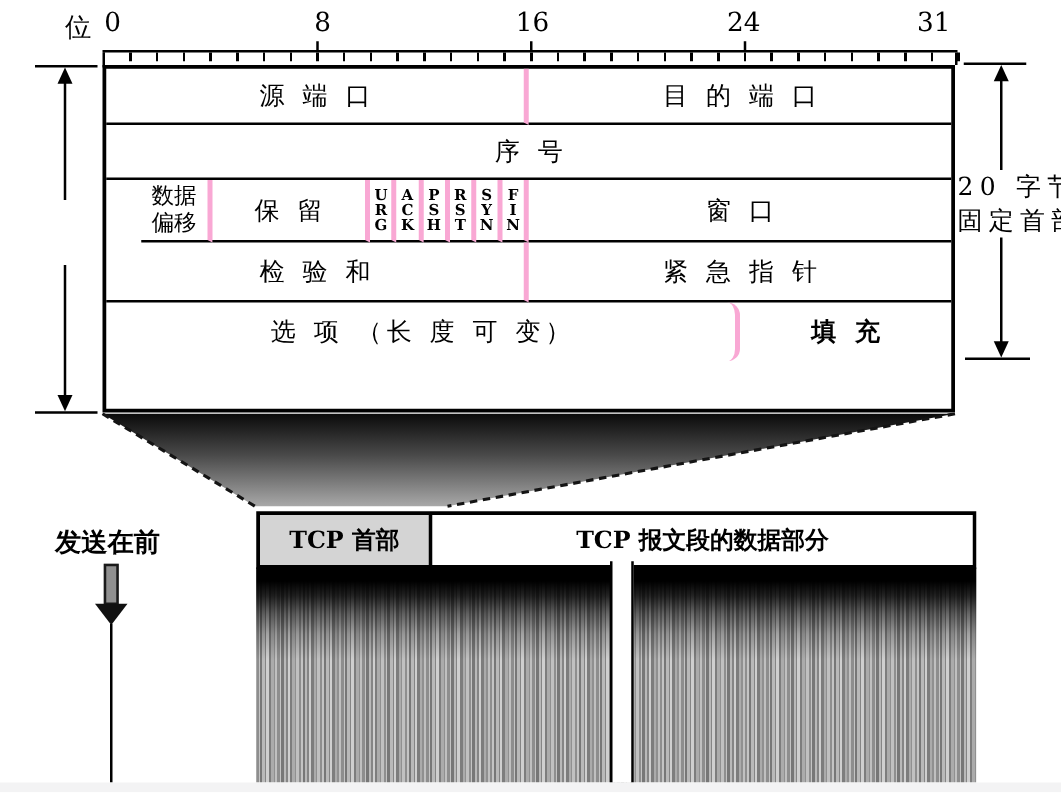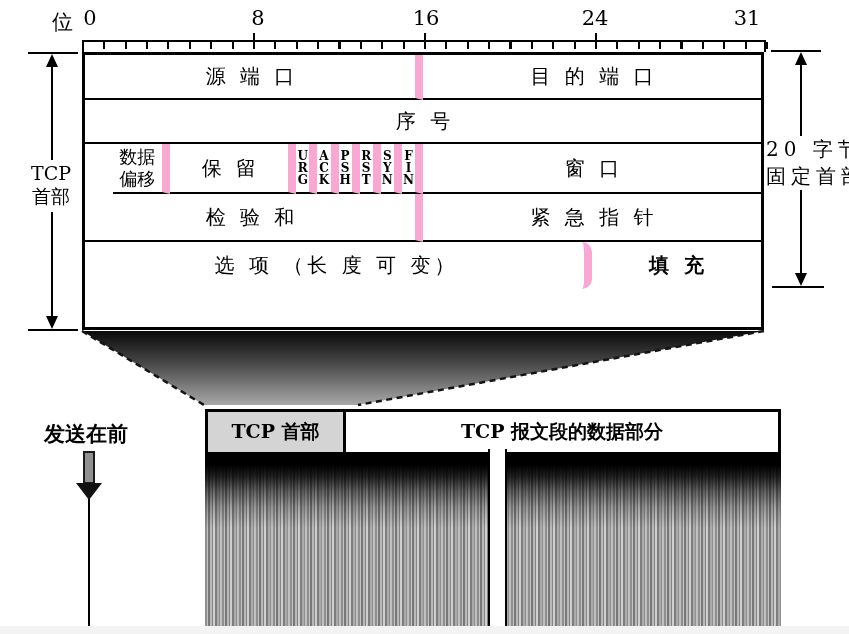--- a/index.html
+++ b/index.html
@@ -12,21 +12,21 @@
   .ticknum{top:6px;font-size:21px;transform:translateX(-50%);}
   #ruler-line{left:82px;top:40px;width:684px;height:0;border-top:2px solid #000;}
   #ruler-ticks{left:82px;top:42px;width:686px;height:7px;
     background:repeating-linear-gradient(90deg,#000 0 2px,transparent 2px 21.375px);}
   .uptick{top:33px;width:2px;height:7px;background:#000;}
   .endtick{top:42px;width:2px;background:#000;}
   
   #tcp-table{left:82px;top:52px;width:682px;height:278px;border:3px solid #000;
     display:grid;grid-template-columns:repeat(32,1fr);
     grid-template-rows:45px 44px 50px 48px 47px 38px;box-sizing:border-box;}
-  .cell{border-right:8px solid #f9a8d4;border-bottom:2px solid #000;
+  .cell{border-right:4px solid #f9a8d4;border-bottom:2px solid #000;
     display:flex;align-items:center;justify-content:center;
     font-size:20px;letter-spacing:4px;text-indent:4px;overflow:hidden;}
   .no-r{border-right:none;} .no-b{border-bottom:none;}
   .span16{grid-column:span 16;} .span32{grid-column:span 32;}
   .span4{grid-column:span 4;margin-left:28px;} .span6{grid-column:span 6;}
   .span24{grid-column:span 24;border-radius:10px;} .span8{grid-column:span 8;font-weight:bold;}
   .flag{grid-column:span 1;font-size:12px;font-weight:bold;line-height:12px;
         letter-spacing:0;text-indent:0;text-align:center;}
   .two-line{font-size:18px;line-height:22px;letter-spacing:0;text-indent:0;text-align:center;}
   
@@ -106,22 +106,20 @@
     <div class="cell span16 no-r">窗 口</div>
     <div class="cell span16">检 验 和</div>
     <div class="cell span16 no-r">紧 急 指 针</div>
     <div class="cell span24 no-b">选 项 （长 度 可 变）</div>
     <div class="cell span8 no-r no-b">填 充</div>
   </div>
 
   <div class="abs cap" style="left:28px;top:52px;width:50px"></div>
   <div class="abs arr-up" style="left:46px;top:54px"></div>
   <div class="abs vline" style="left:51px;top:64px;height:96px"></div>
-  <div class="abs ml" id="left-dim-label">TCP
-首部</div>
   <div class="abs vline" style="left:51px;top:212px;height:104px"></div>
   <div class="abs arr-down" style="left:46px;top:316px"></div>
   <div class="abs cap" style="left:28px;top:329px;width:50px"></div>
 
   <div class="abs cap" style="left:771px;top:50px;width:50px"></div>
   <div class="abs arr-up" style="left:795px;top:52px"></div>
   <div class="abs vline" style="left:800px;top:64px;height:72px"></div>
   <div class="abs ml" id="right-dim-label">20 字节的
 固定首部</div>
   <div class="abs vline" style="left:800px;top:190px;height:84px"></div>

